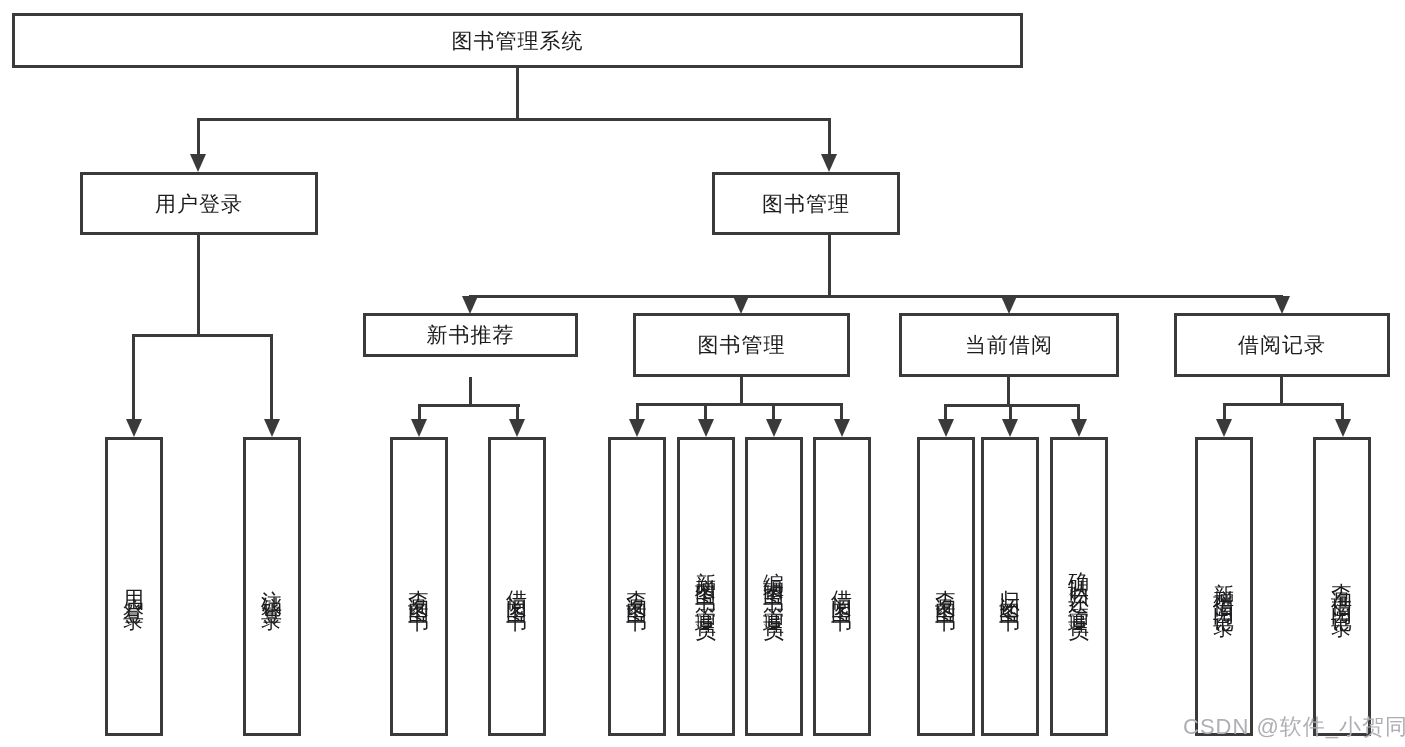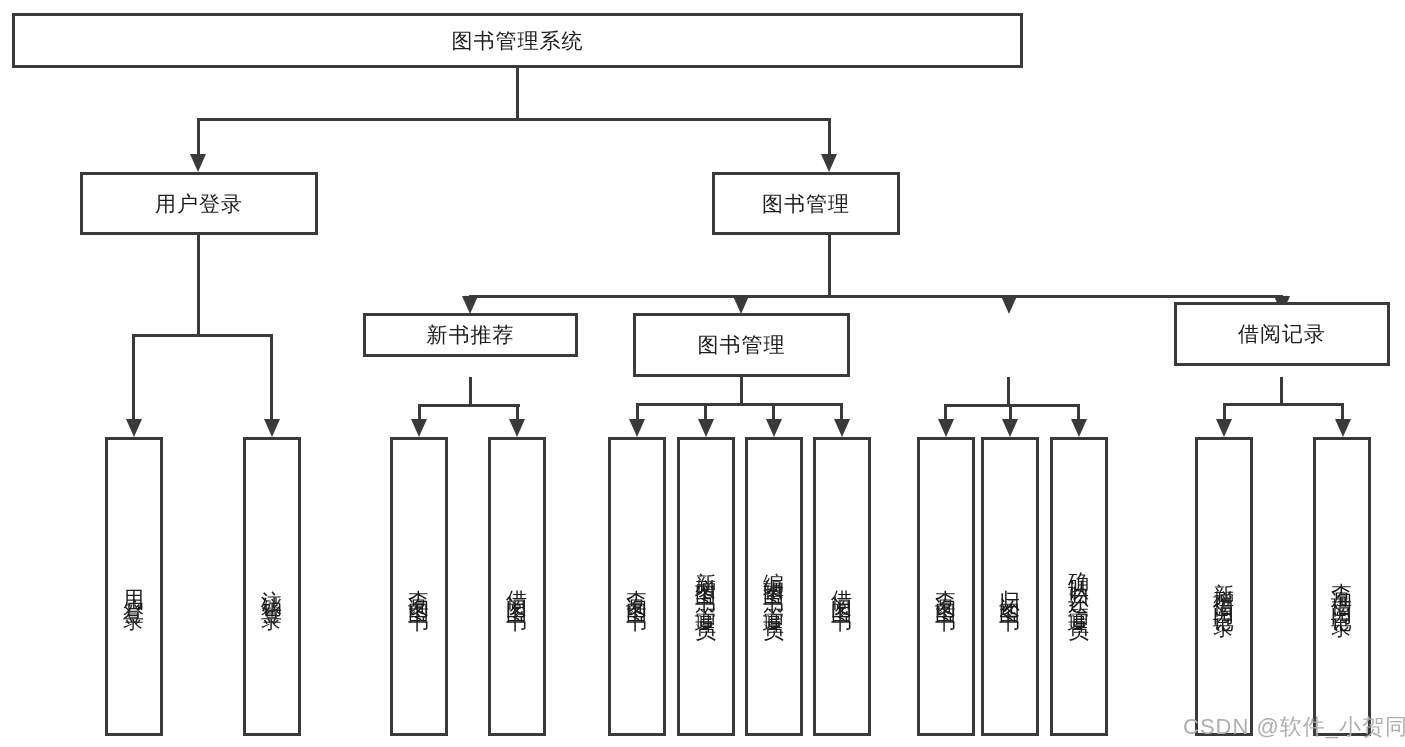--- a/index.html
+++ b/index.html
@@ -85,21 +85,24 @@
   <div class="arrow" style="left:733px;top:296px;"></div>
   <div class="arrow" style="left:1001px;top:296px;"></div>
   <div class="arrow" style="left:1274px;top:296px;"></div>
 
   <div class="node" style="left:363px;top:313px;width:215px;height:44px;">
     <span>新书推荐</span>
   </div>
   <div class="node" style="left:633px;top:313px;width:217px;height:64px;">
     <span>图书管理</span>
   </div>
-  <div class="node" style="left:1174px;top:302px;width:216px;height:64px;">
+  <div class="node" style="left:899px;top:313px;width:220px;height:64px;">
+    <span>当前借阅</span>
+  </div>
+  <div class="node" style="left:1174px;top:313px;width:216px;height:64px;">
     <span>借阅记录</span>
   </div>
 
   <div class="vl" style="left:469px;top:377px;height:29px;"></div>
   <div class="hl" style="left:418px;top:404px;width:102px;"></div>
   <div class="vl" style="left:418px;top:404px;height:16px;"></div>
   <div class="arrow" style="left:411px;top:419px;"></div>
   <div class="vl" style="left:516px;top:404px;height:16px;"></div>
   <div class="arrow" style="left:509px;top:419px;"></div>
 

